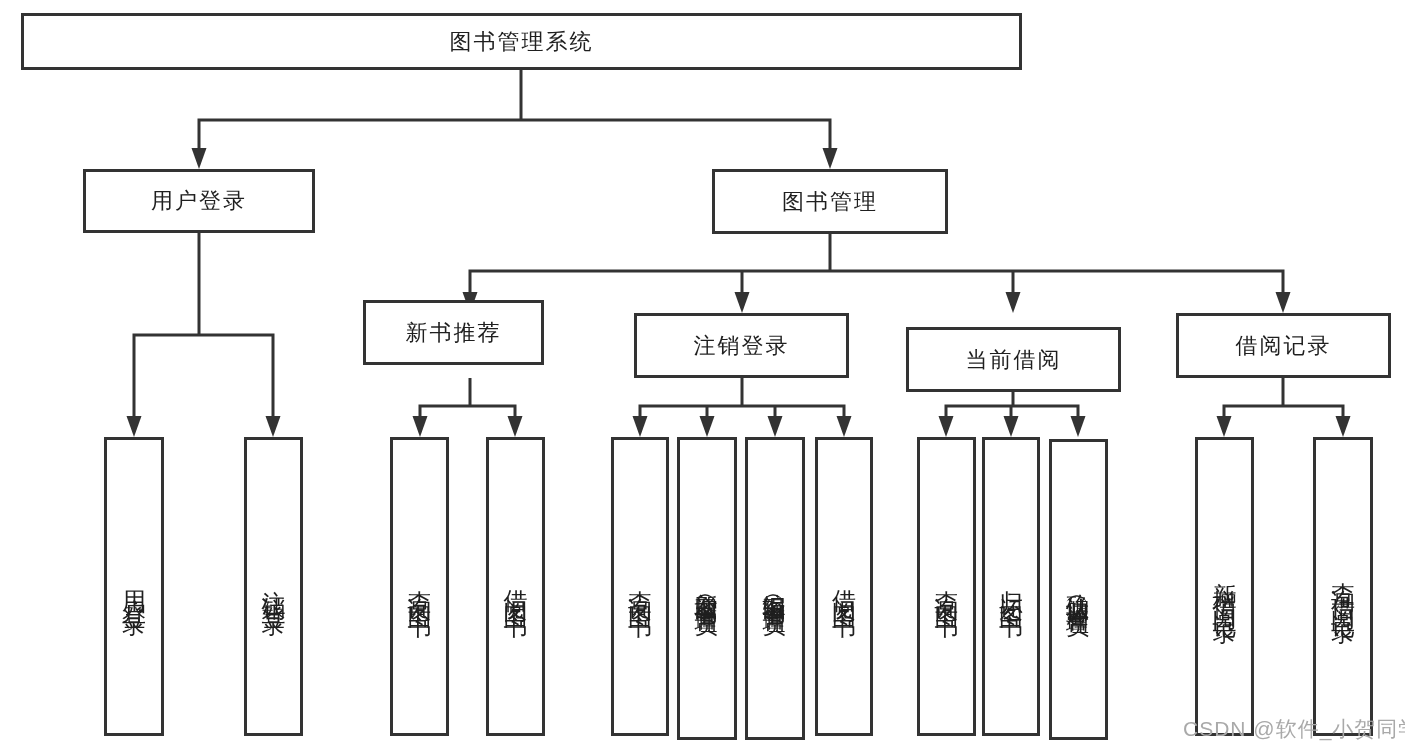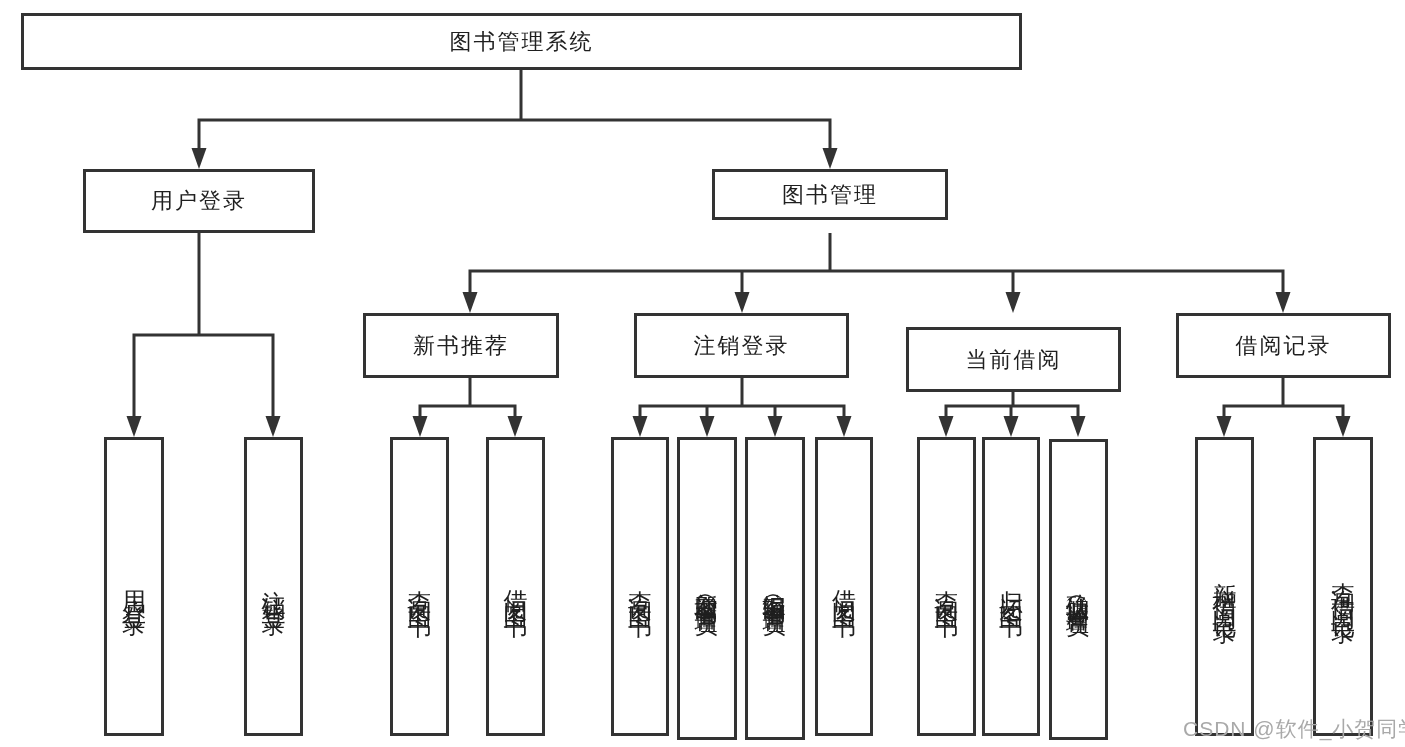--- a/index.html
+++ b/index.html
@@ -125,23 +125,23 @@
 
     <polyline points="1283,378 1283,406"></polyline>
     <polyline points="1224,417 1224,406 1343,406 1343,417"></polyline>
     <polygon points="1216.5,416 1231.5,416 1224,437"></polygon>
     <polygon points="1335.5,416 1350.5,416 1343,437"></polygon>
   </svg>
 
   <div class="hbox" style="left:21px;top:13px;width:1001px;height:57px;">图书管理系统</div>
 
   <div class="hbox" style="left:83px;top:169px;width:232px;height:64px;">用户登录</div>
-  <div class="hbox" style="left:712px;top:169px;width:236px;height:51px;">图书管理</div>
+  <div class="hbox" style="left:712px;top:169px;width:236px;height:65px;">图书管理</div>
 
-  <div class="hbox" style="left:363px;top:313px;width:196px;height:65px;">新书推荐</div>
+  <div class="hbox" style="left:363px;top:300px;width:181px;height:65px;">新书推荐</div>
   <div class="hbox" style="left:634px;top:313px;width:215px;height:65px;">注销登录</div>
   <div class="hbox" style="left:906px;top:313px;width:215px;height:65px;margin-top:14px;">当前借阅</div>
   <div class="hbox" style="left:1176px;top:313px;width:215px;height:65px;">借阅记录</div>
 
   <div class="vbox" style="left:104px;top:437px;width:60px;height:299px;">用户登录</div>
   <div class="vbox" style="left:244px;top:437px;width:59px;height:299px;">注销登录</div>
 
   <div class="vbox" style="left:390px;top:437px;width:59px;height:299px;">查询图书</div>
   <div class="vbox" style="left:486px;top:437px;width:59px;height:299px;">借阅图书</div>
 

